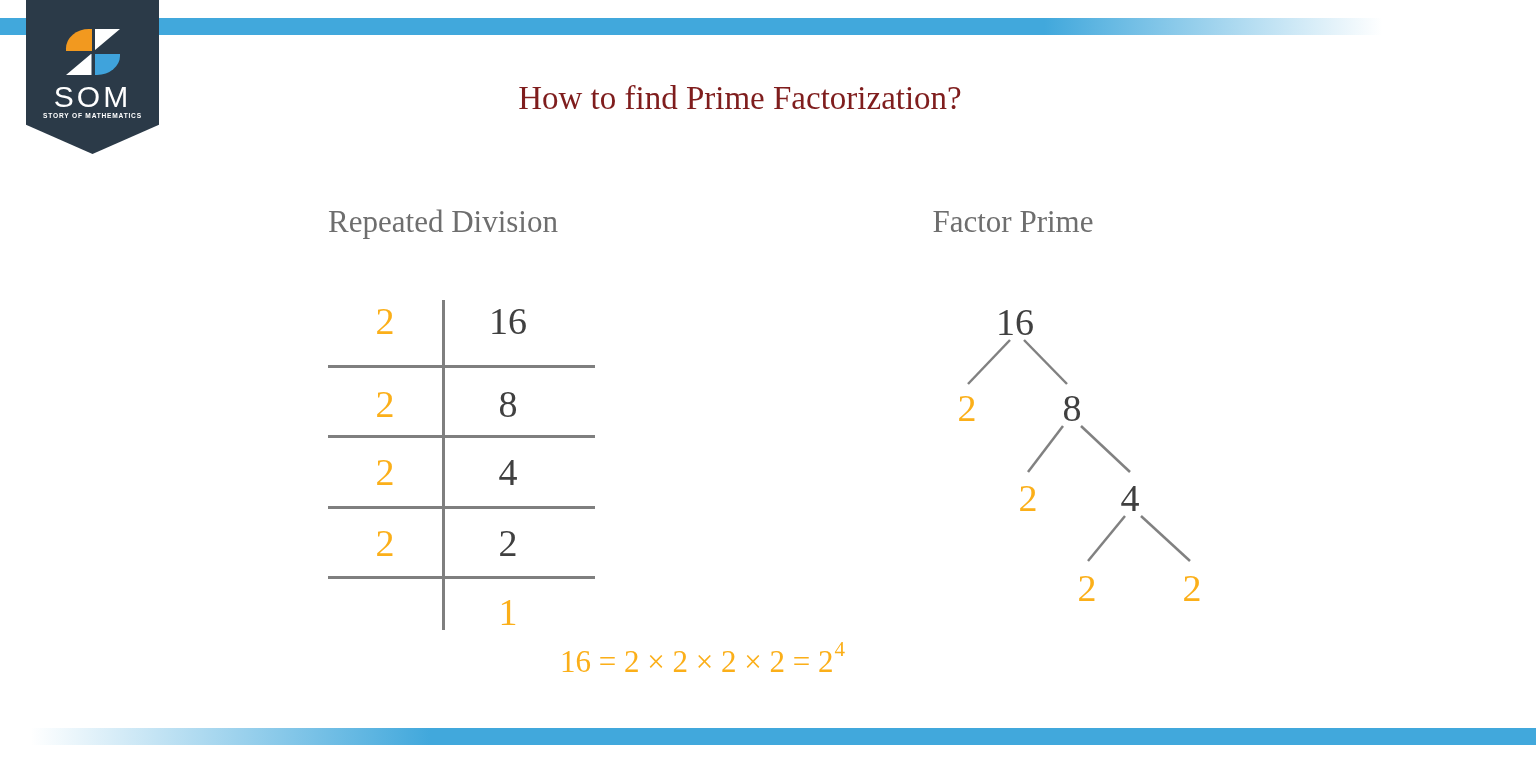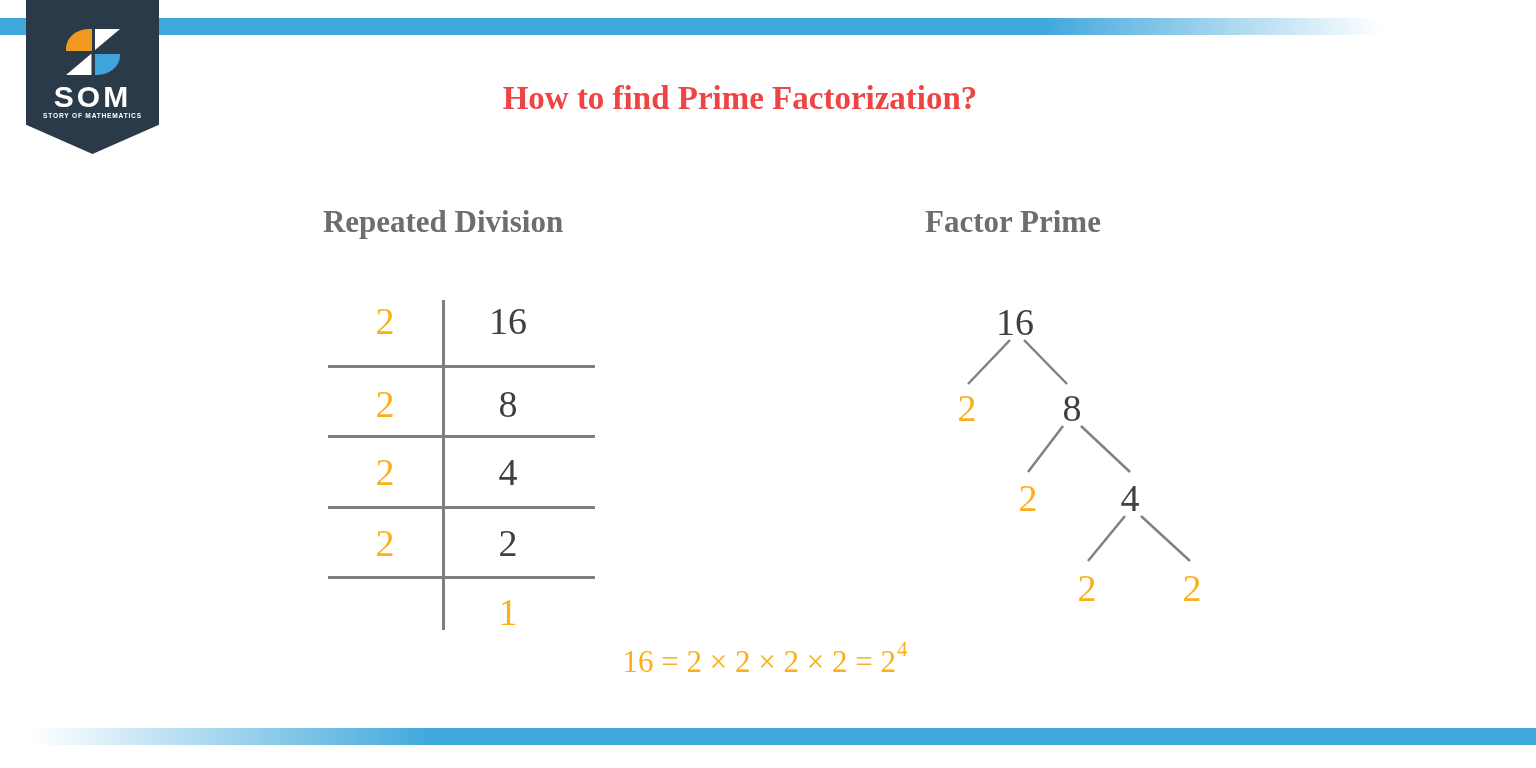--- a/index.html
+++ b/index.html
@@ -29,38 +29,38 @@
     position: absolute; left: 40px; top: 29px; width: 54px; height: 46px;
     display: grid; grid-template-columns: 1fr 1fr; grid-template-rows: 1fr 1fr; gap: 3px;
   }
   .pw { width: 100%; height: 100%; }
   .pw-orange { background: #f2991f; border-top-left-radius: 90% 90%; }
   .pw-tri-tr { background: #ffffff; clip-path: polygon(0 0, 100% 0, 0 100%); }
   .pw-tri-bl { background: #ffffff; clip-path: polygon(100% 0, 100% 100%, 0 100%); }
   .pw-blue  { background: #3fa3dc; border-bottom-right-radius: 90% 90%; }
   .brand-name {
     position: absolute; left: 0; top: 80px; width: 100%;
-    font-family: "Liberation Sans", sans-serif; font-weight: bold;
+    font-family: "Liberation Sans", sans-serif; font-weight: normal;
     font-size: 30px; letter-spacing: 3px; color: #ffffff;
   }
   .brand-tagline {
     position: absolute; left: 0; top: 112px; width: 100%;
     font-family: "Liberation Sans", sans-serif; font-weight: bold;
     font-size: 6.6px; letter-spacing: 0.8px; color: #ffffff;
   }
 
   
   .page-title {
     position: absolute; left: 140px; top: 80px; width: 1200px;
-    text-align: center; font-weight: bold;
-    font-size: 33px; color: #ef4444;
+    text-align: center; font-weight: normal;
+    font-size: 33px; color: #7f1d1d;
   }
   .heading {
     position: absolute; top: 204px; width: 400px; text-align: center;
-    font-weight: bold; font-size: 31px; color: #6e6e6e;
+    font-weight: normal; font-size: 31px; color: #6e6e6e;
   }
   .heading-left  { left: 243px; }
   .heading-right { left: 813px; }
 
   
   .vline { position: absolute; left: 442px; top: 300px; width: 3px; height: 330px; background: #7f7f7f; }
   .hline { position: absolute; left: 328px; width: 267px; height: 3px; background: #7f7f7f; }
   .hline-1 { top: 365px; } .hline-2 { top: 435px; } .hline-3 { top: 506px; } .hline-4 { top: 576px; }
 
   .num {
@@ -83,21 +83,21 @@
   .tn-2a  { left: 927px;  top: 388px; }
   .tn-8   { left: 1032px; top: 388px; }
   .tn-2b  { left: 988px;  top: 478px; }
   .tn-4   { left: 1090px; top: 478px; }
   .tn-2c  { left: 1047px; top: 568px; }
   .tn-2d  { left: 1152px; top: 568px; }
 
   
   .equation {
     position: absolute; left: 560px; top: 644px; width: 410px;
-    text-align: center; font-size: 31px; color: #fbaf19; white-space: nowrap;
+    text-align: left; font-size: 31px; color: #fbaf19; white-space: nowrap;
   }
   .equation .exp {
     display: inline-block; font-size: 21px;
     position: relative; top: -16px; margin-left: 1px;
   }
 </style>
 </head>
 <body>
 
 <div class="canvas">

